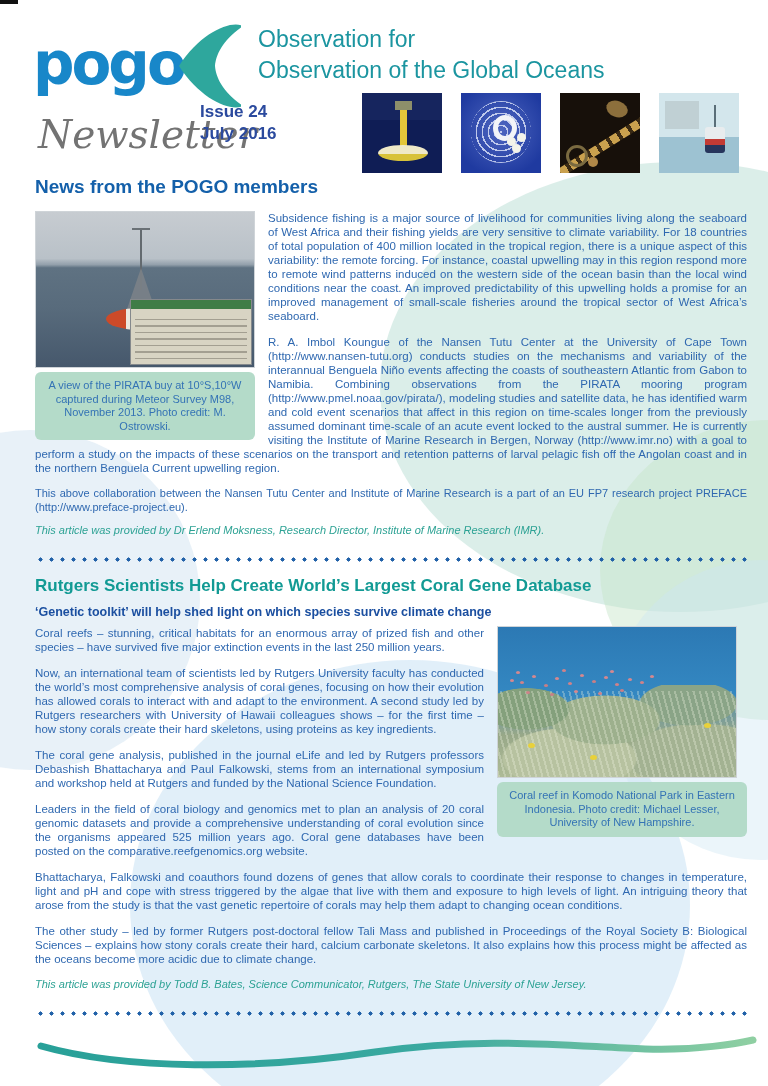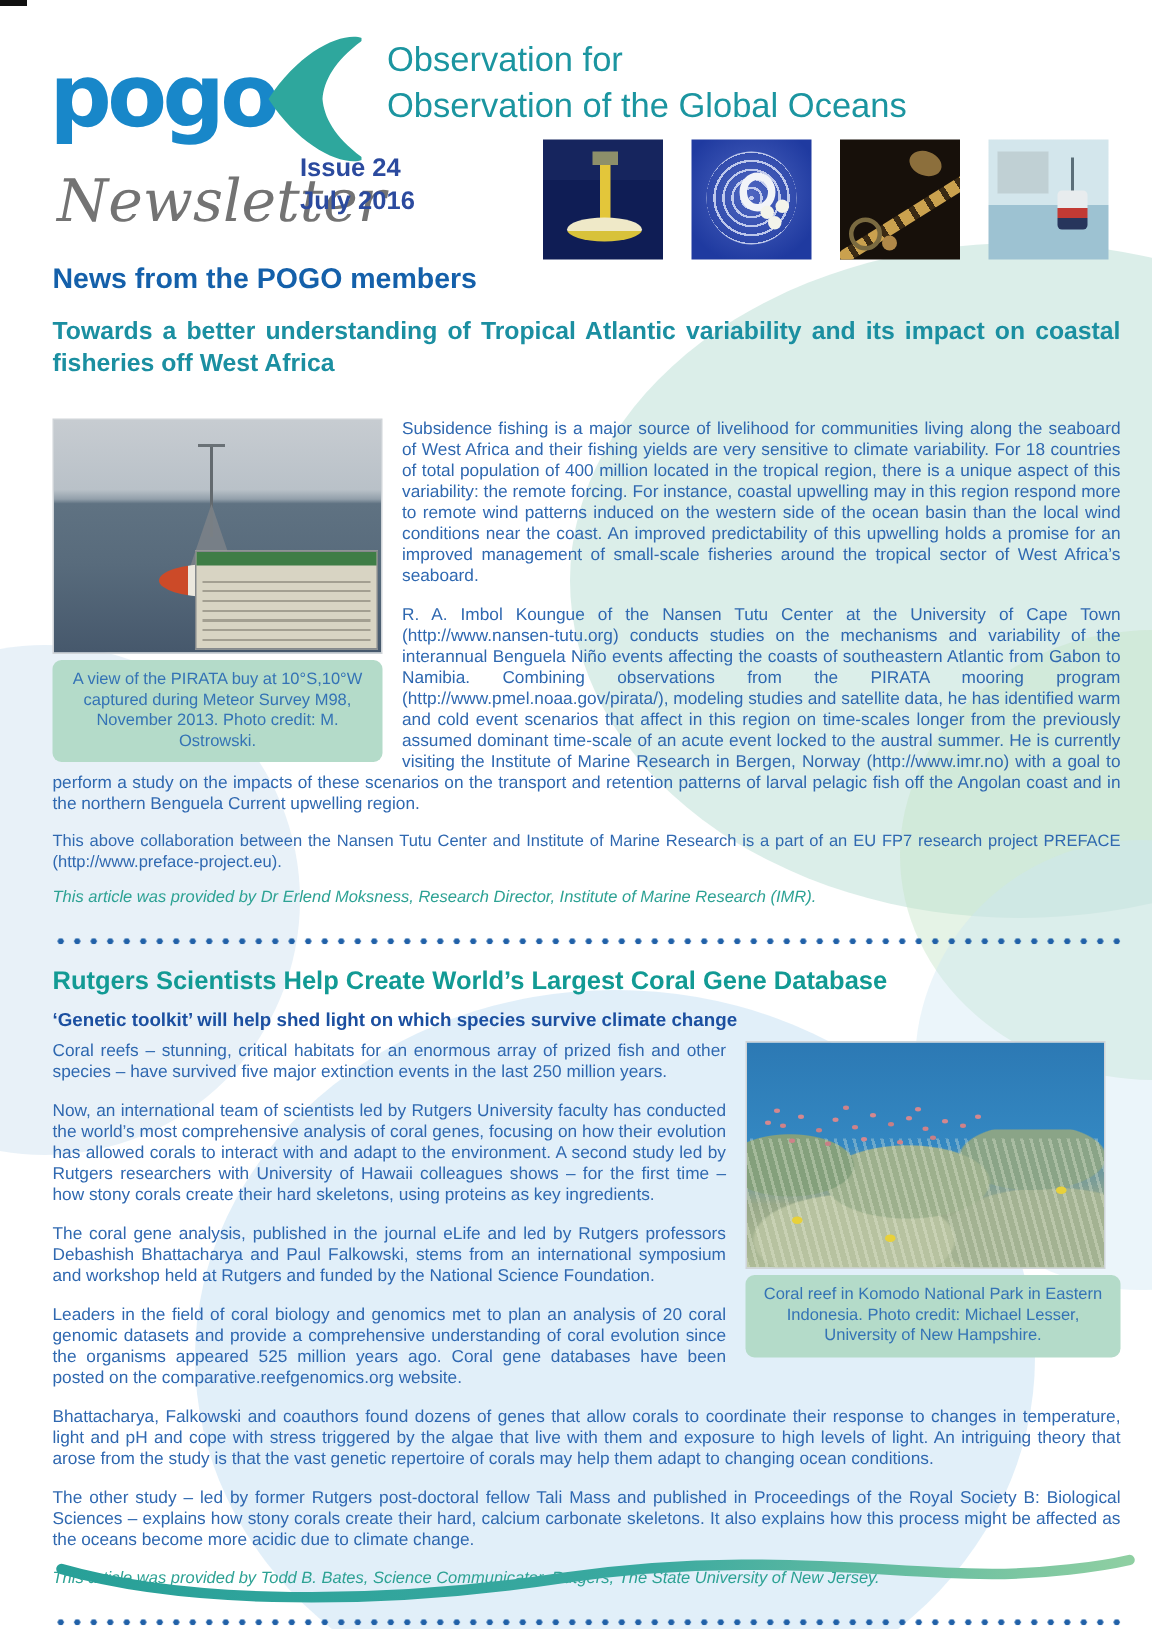--- a/index.html
+++ b/index.html
@@ -153,21 +153,20 @@
         <div class="ship"></div>
         <div class="mast2"></div>
         <div class="buoy"></div>
       </div>
     </div>
 
     <div class="flow">
       <h1 class="section">News from the POGO members</h1>
 
       <section>
-        <h2 class="a1">Towards a better understanding of Tropical Atlantic variability and its impact on coastal fisheries off West Africa</h2>
         <div class="clearfix">
           <figure class="fig-left">
             <div class="photo-buoy">
               <div class="ant"></div>
               <div class="mast"></div>
               <div class="tower"></div>
               <div class="hull"></div>
               <div class="inset">
                 <div class="bar"></div>
                 <div class="rows"></div>

